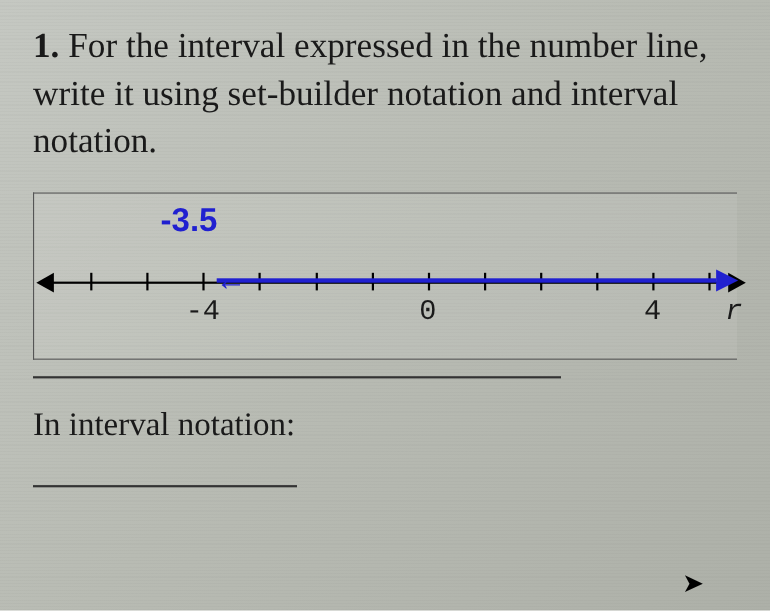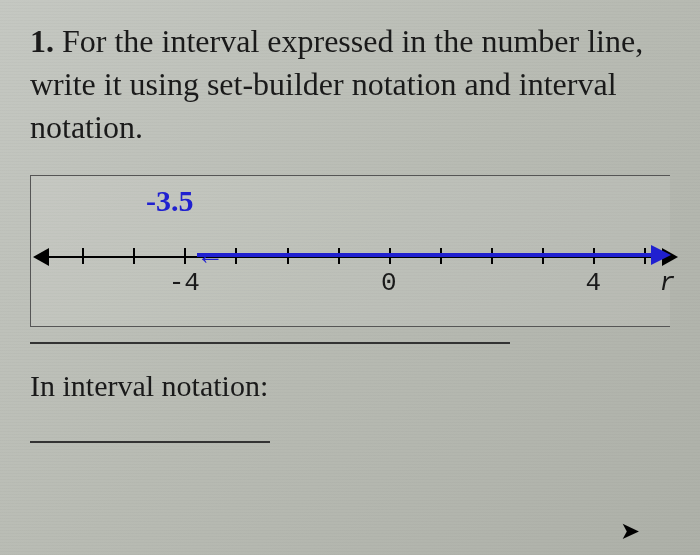--- a/index.html
+++ b/index.html
@@ -46,21 +46,21 @@
       border: 1px solid #555;
       border-right: none;
       padding: 10px 0 20px 0;
       margin: 10px 0 15px 0;
       position: relative;
       background: rgba(255,255,255,0.08);
     }
     .value-label {
       color: #2020d0;
       font-size: 30px;
-      font-family: Liberation Serif, serif;
+      font-family: Liberation Sans, sans-serif;
       font-weight: bold;
       position: absolute;
       top: 8px;
       left: 115px;
     }
     .number-line {
       position: relative;
       height: 80px;
       margin-top: 40px;
     }

